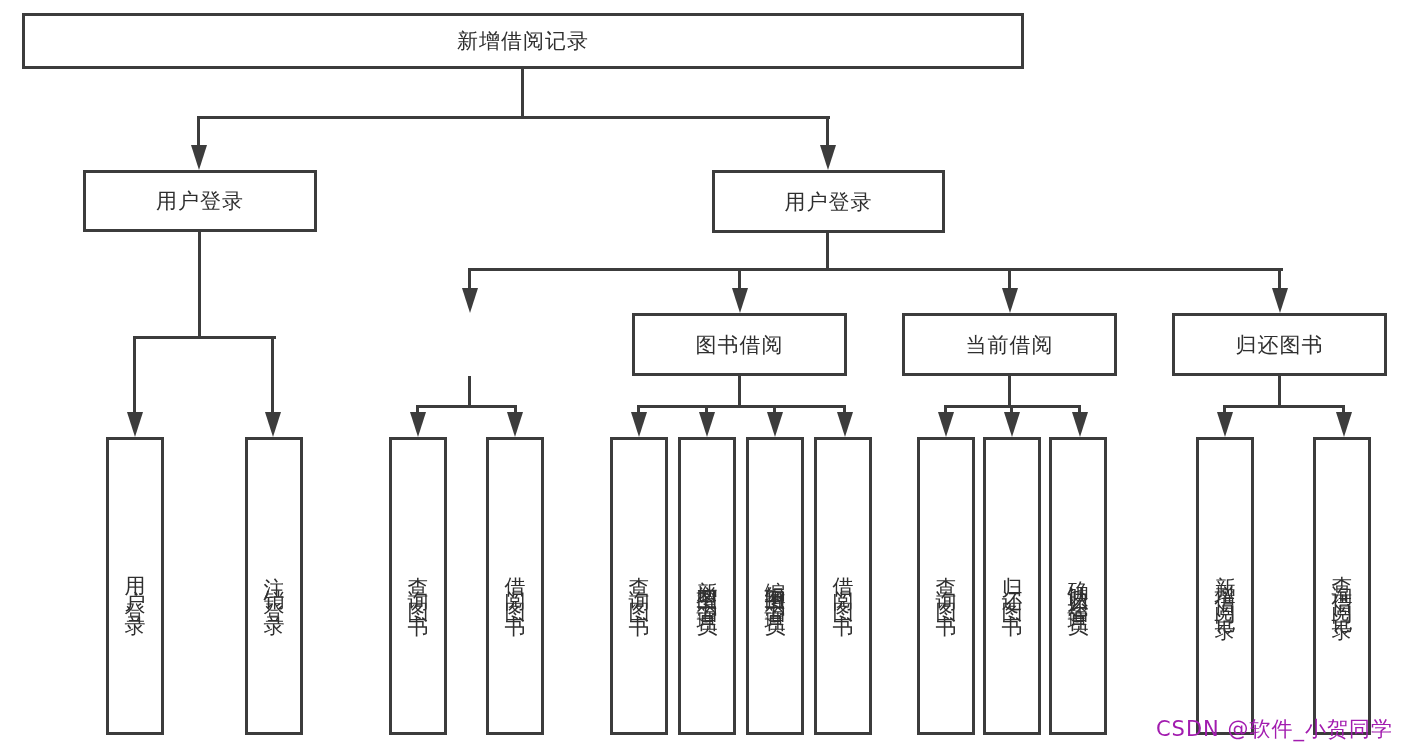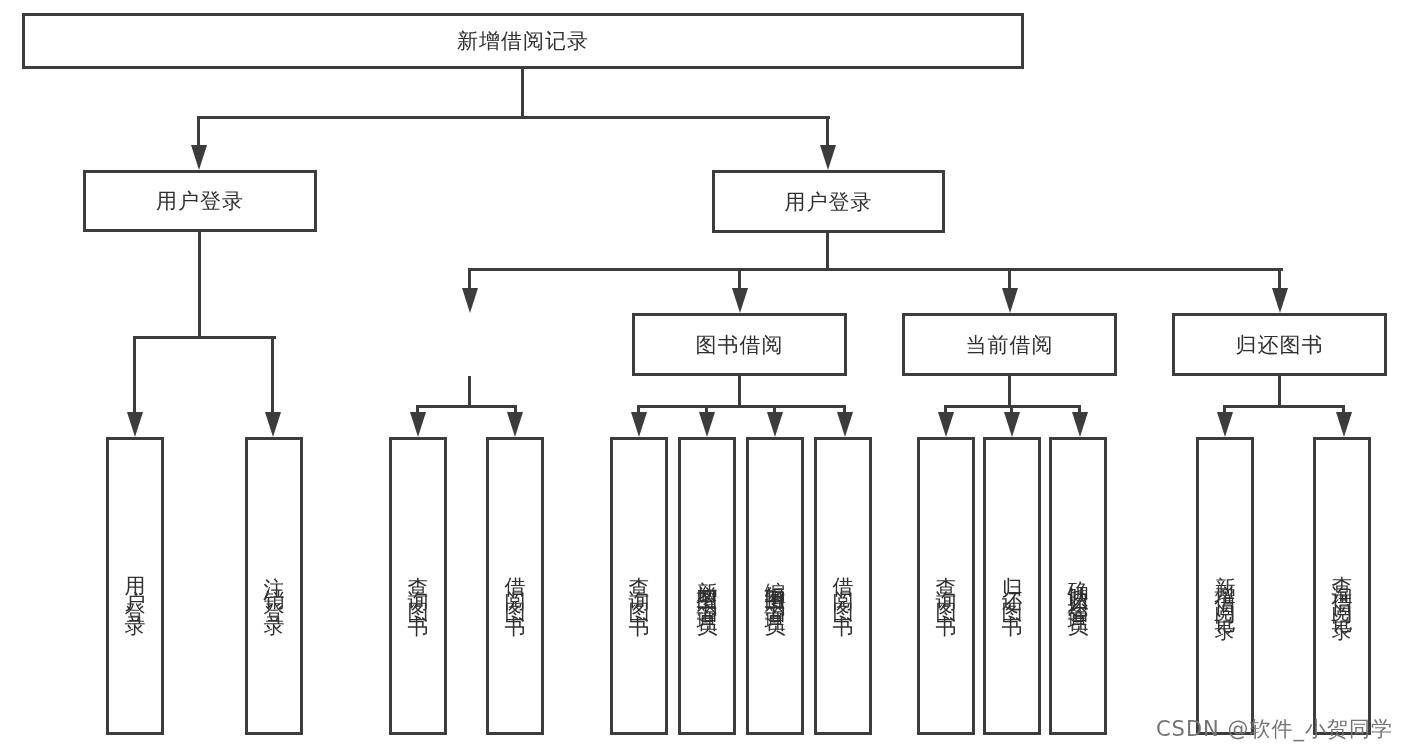--- a/index.html
+++ b/index.html
@@ -18,21 +18,21 @@
   .vnode span.tight{letter-spacing:5px;}
   .hline,.vline{position:absolute;background:#3c3c3c;}
   .hline{height:3px;}
   .vline{width:3px;}
   .arrow{
     position:absolute;width:0;height:0;
     border-left:8px solid transparent;border-right:8px solid transparent;
     border-top:25px solid #3c3c3c;
   }
   .watermark{
-    position:absolute;right:12px;bottom:4px;font-size:21px;color:#737373;letter-spacing:1px;
+    position:absolute;right:12px;bottom:4px;font-size:21px;color:#a21caf;letter-spacing:1px;
   }
 </style>
 </head>
 <body>
 
 <div class="canvas">
 
   <div class="node" style="left:22px;top:13px;width:1002px;height:56px;">
     <span>新增借阅记录</span>
   </div>

